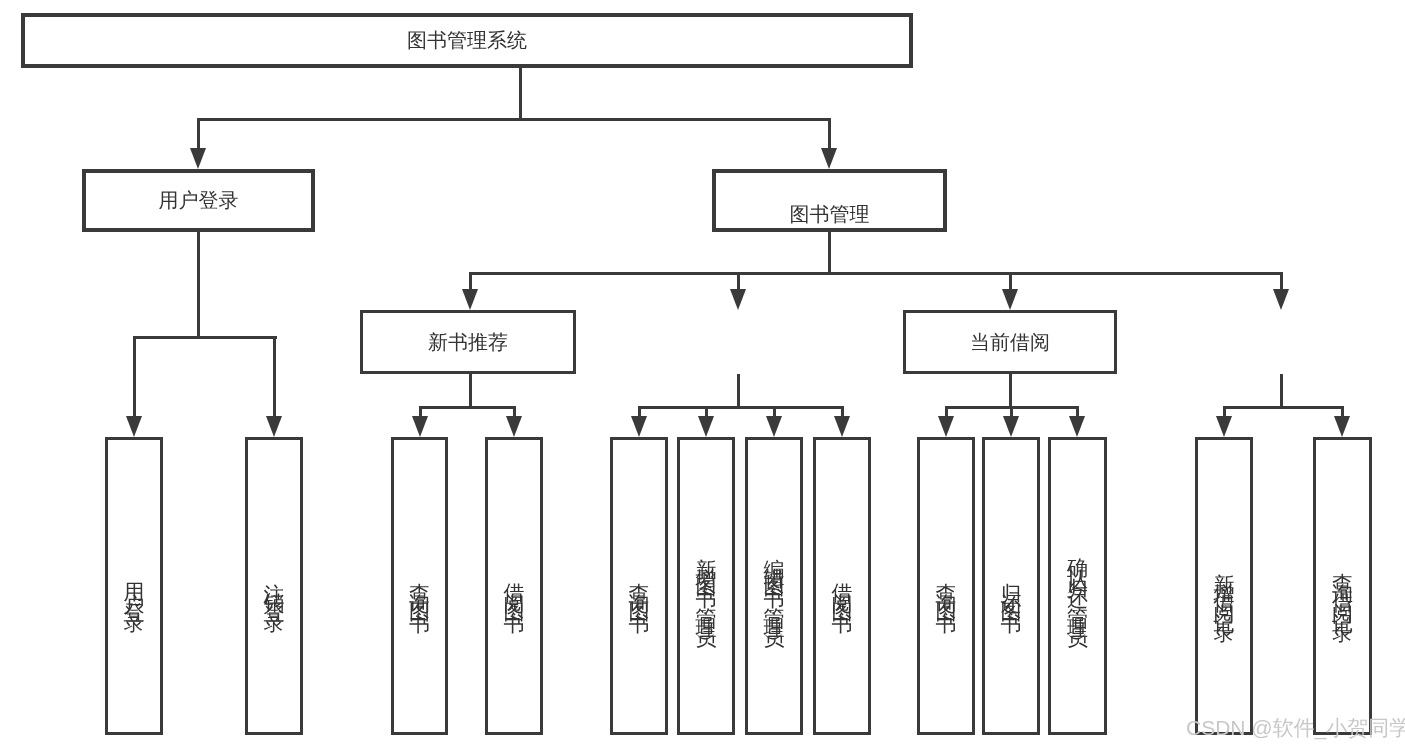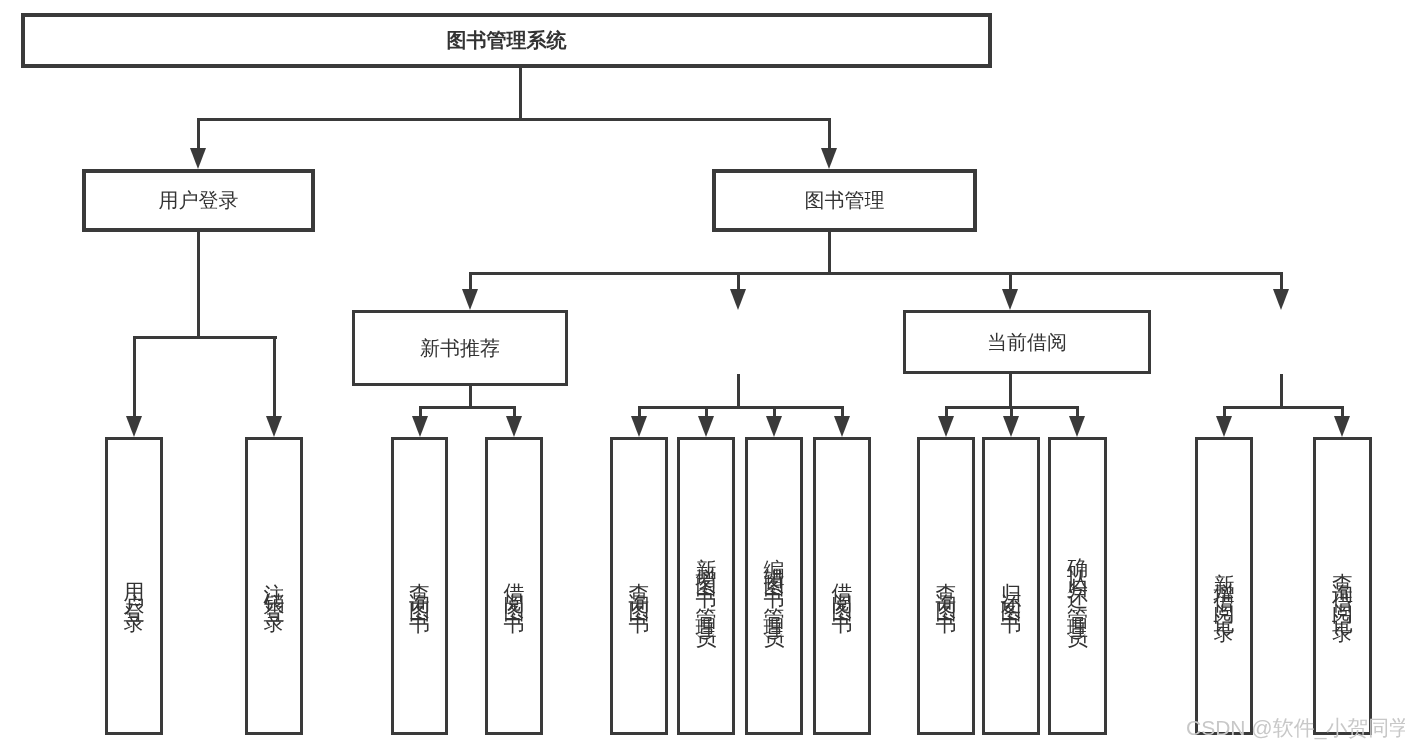--- a/index.html
+++ b/index.html
@@ -125,38 +125,38 @@
   <div class="vline" style="left:1076px;top:406px;height:14px;"></div>
   <div class="arrow" style="left:938px;top:416px;"></div>
   <div class="arrow" style="left:1003px;top:416px;"></div>
   <div class="arrow" style="left:1069px;top:416px;"></div>
 
   <div class="vline" style="left:1223px;top:406px;height:14px;"></div>
   <div class="vline" style="left:1341px;top:406px;height:14px;"></div>
   <div class="arrow" style="left:1216px;top:416px;"></div>
   <div class="arrow" style="left:1334px;top:416px;"></div>
 
-  <div class="box thick" style="left:21px;top:13px;width:971px;height:55px;font-weight:bold;">
+  <div class="box thick" style="left:21px;top:13px;width:892px;height:55px;">
     <span>图书管理系统</span>
   </div>
 
   <div class="box thick" style="left:82px;top:169px;width:233px;height:63px;">
     <span>用户登录</span>
   </div>
 
-  <div class="box thick" style="left:712px;top:169px;width:265px;height:63px;">
+  <div class="box thick" style="left:712px;top:169px;width:235px;height:63px;align-items:flex-end;">
     <span>图书管理</span>
   </div>
 
-  <div class="box" style="left:352px;top:310px;width:216px;height:76px;align-items:center;">
+  <div class="box" style="left:360px;top:310px;width:216px;height:64px;align-items:center;">
     <span>新书推荐</span>
   </div>
 
 
-  <div class="box" style="left:903px;top:310px;width:248px;height:64px;">
+  <div class="box" style="left:903px;top:310px;width:214px;height:64px;">
     <span>当前借阅</span>
   </div>
 
 
   <div class="box" style="left:105px;top:437px;width:58px;height:298px;">
     <span class="vtext">用户登录</span>
   </div>
   <div class="box" style="left:245px;top:437px;width:58px;height:298px;">
     <span class="vtext">注销登录</span>
   </div>

